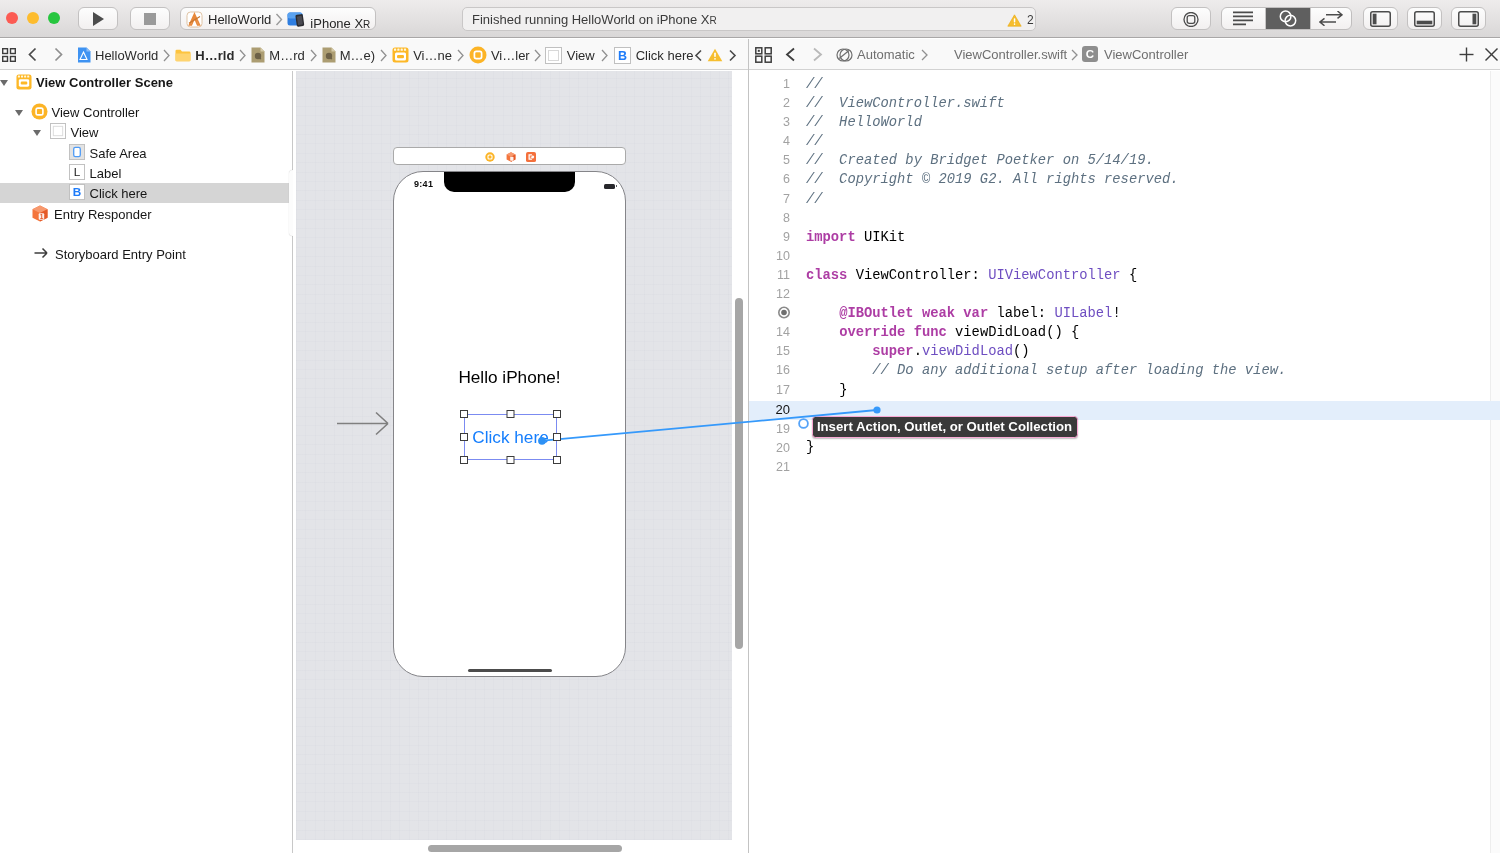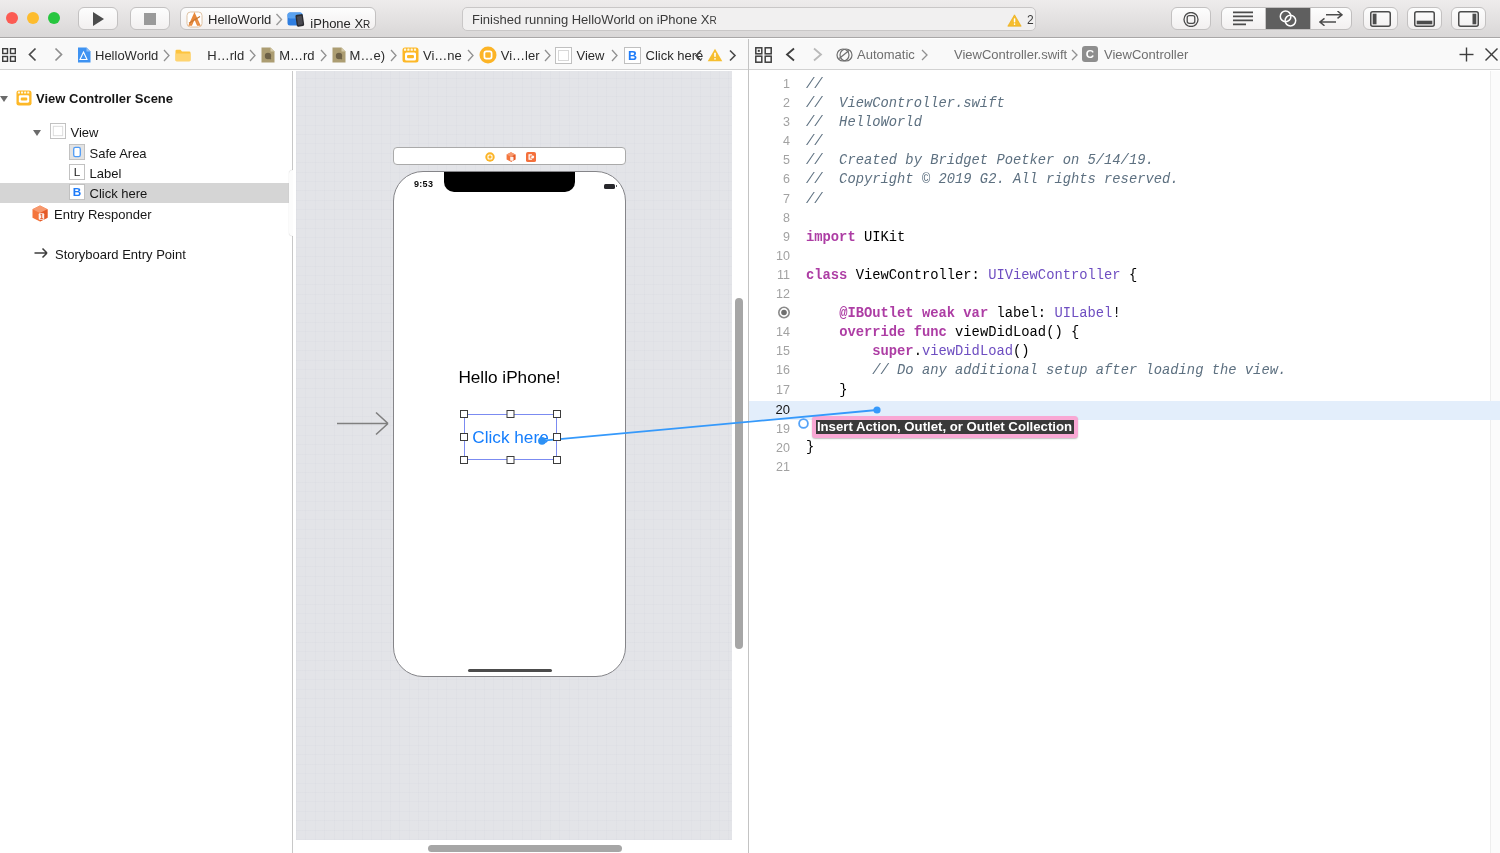--- a/index.html
+++ b/index.html
@@ -152,21 +152,21 @@
         <path d="M7.5 5 L11 12.5 H4 Z" fill="none" stroke="#fff" stroke-width="1.1"></path>
       </svg>
     <span class="jtext" style="margin-left:4px;">HelloWorld</span>
     <svg width="7" height="13" viewBox="0 0 7 13" style="margin:0 5px;">
         <path d="M1 1 L6 6.5 L1 12" stroke="#909090" stroke-width="1.3" fill="none"></path>
       </svg>
     <svg width="16" height="13" viewBox="0 0 16 13">
         <path d="M0.5 2 Q0.5 0.8 1.7 0.8 H5.5 L7 2.5 H14.3 Q15.5 2.5 15.5 3.7 V11 Q15.5 12.2 14.3 12.2 H1.7 Q0.5 12.2 0.5 11 Z" fill="#fdc43f"></path>
         <path d="M0.5 4.5 H15.5 V11 Q15.5 12.2 14.3 12.2 H1.7 Q0.5 12.2 0.5 11 Z" fill="#fed470"></path>
       </svg>
-    <span class="jtext" style="margin-left:16px;">H…rld</span>
+    <span class="jtext" style="margin-left:4px;font-weight:bold;">H…rld</span>
     <svg width="7" height="13" viewBox="0 0 7 13" style="margin:0 5px;">
         <path d="M1 1 L6 6.5 L1 12" stroke="#909090" stroke-width="1.3" fill="none"></path>
       </svg>
     <svg width="14" height="16" viewBox="0 0 14 16">
         <path d="M0.5 0.5 H9.5 L13.5 4.5 V15.5 H0.5 Z" fill="#ac9d72"></path>
         <path d="M9.5 0.5 L13.5 4.5 H9.5 Z" fill="#d6cba8"></path>
         <circle cx="7" cy="9" r="3.2" fill="#6d6147"></circle>
         <path d="M7 9 L10.4 11.5 L9 12.8 Z" fill="#6d6147"></path>
       </svg>
     <span class="jtext" style="margin-left:4px;">M…rd</span>
@@ -266,35 +266,43 @@
       <line x1="7.5" y1="0.5" x2="7.5" y2="14.5" stroke="#3e3e3e" stroke-width="1.4"></line>
       <line x1="0.5" y1="7.5" x2="14.5" y2="7.5" stroke="#3e3e3e" stroke-width="1.4"></line>
     </svg>
   <svg class="abs" style="left:1484px;top:8px;" width="15" height="15" viewBox="0 0 15 15">
       <line x1="1.5" y1="1.5" x2="13.5" y2="13.5" stroke="#3e3e3e" stroke-width="1.4"></line>
       <line x1="13.5" y1="1.5" x2="1.5" y2="13.5" stroke="#3e3e3e" stroke-width="1.4"></line>
     </svg>
 </div>
 
 <div class="abs" id="outline">
-  <div class="orow" style="top:17px;font-weight:bold;">
+  <div class="orow" style="top:1px;font-weight:bold;">
     <span class="tri" style="left:0px;"></span>
     <svg class="abs" style="left:16px;top:2px;" width="16" height="16" viewBox="0 0 17 17">
         <rect x="0.5" y="0.5" width="16" height="16" rx="2.5" fill="#fdb827"></rect>
         <g fill="#fff7e0">
           <rect x="2" y="1.6" width="2.2" height="2.2" rx="0.4"></rect>
           <rect x="5.3" y="1.6" width="2.2" height="2.2" rx="0.4"></rect>
           <rect x="8.6" y="1.6" width="2.2" height="2.2" rx="0.4"></rect>
           <rect x="11.9" y="1.6" width="2.2" height="2.2" rx="0.4"></rect>
         </g>
         <rect x="3" y="5.5" width="11" height="8" rx="1.5" fill="#fff"></rect>
         <rect x="5" y="8" width="7" height="3.2" rx="1.2" fill="#fdb827"></rect>
       </svg>
     <span class="lbl" style="left:36px;">View Controller Scene</span>
   </div>
+  <div class="orow" style="top:31px;">
+    <span class="tri" style="left:15px;"></span>
+    <svg class="abs" style="left:31px;top:1px;" width="17" height="17" viewBox="0 0 18 18">
+        <circle cx="9" cy="9" r="8.5" fill="#fcb426"></circle>
+        <rect x="5.4" y="5.4" width="7.2" height="7.2" rx="1.8" fill="none" stroke="#fff" stroke-width="1.7"></rect>
+      </svg>
+    <span class="lbl" style="left:51.5px;">View Controller</span>
+  </div>
   <div class="orow" style="top:50.5px;">
     <span class="tri" style="left:33px;"></span>
     <svg class="abs" style="left:49.5px;top:1px;" width="16" height="16" viewBox="0 0 17 17">
         <rect x="0.5" y="0.5" width="16" height="16" fill="#fff" stroke="#bfbfbf"></rect>
         <rect x="3.5" y="3.5" width="10" height="10" fill="#fff" stroke="#dadada"></rect>
       </svg>
     <span class="lbl" style="left:70.5px;">View</span>
   </div>
   <div class="orow" style="top:71.5px;">
     <svg class="abs" style="left:68.5px;top:1px;" width="16" height="16" viewBox="0 0 17 17">
@@ -354,21 +362,21 @@
       </svg>
     <svg class="abs" style="left:132px;top:3.5px;" width="10" height="10" viewBox="0 0 16 16">
         <rect x="0" y="0" width="16" height="16" rx="3" fill="#f4703c"></rect>
         <path d="M9.5 4.5 H5 V11.5 H9.5" fill="none" stroke="#fff" stroke-width="2"></path>
         <path d="M7.5 8 H12.5 M12.5 8 L10.3 5.8 M12.5 8 L10.3 10.2" stroke="#fff" stroke-width="2" fill="none"></path>
       </svg>
   </div>
 
   <div class="abs" style="left:100px;top:100px;width:233px;height:506px;background:#fff;border:1.5px solid #858589;border-radius:30px;">
     <div class="abs" style="left:49.5px;top:0;width:131px;height:19.5px;background:#000;border-radius:0 0 10px 10px;"></div>
-    <div class="abs" style="left:20px;top:6.5px;font-size:9px;font-weight:bold;color:#0a0a0a;letter-spacing:0.3px;">9:53</div>
+    <div class="abs" style="left:20px;top:6.5px;font-size:9px;font-weight:bold;color:#0a0a0a;letter-spacing:0.3px;">9:41</div>
     <div class="abs" style="right:10px;top:11.5px;width:11.5px;height:5.5px;background:#28282c;border-radius:1.5px;"></div>
     <div class="abs" style="right:8.2px;top:13.3px;width:1.3px;height:2px;background:#28282c;border-radius:0 1px 1px 0;"></div>
     <div class="abs" style="left:0;top:195px;width:100%;text-align:center;font-size:17.2px;color:#000;">Hello iPhone!</div>
     <div class="abs" style="left:74px;top:496.5px;width:84px;height:3px;background:#4c4c4c;border-radius:2px;"></div>
   </div>
 
   <div class="abs" style="left:442px;top:227px;width:8px;height:351px;background:#a6a6a6;border-radius:4px;"></div>
   <div class="abs" style="left:135px;top:774px;width:194px;height:7px;background:#a6a6a6;border-radius:3.5px;"></div>
 </div>
 <div class="abs" id="vdiv2"></div>
@@ -378,21 +386,21 @@
     <div class="abs" style="left:742px;top:0;width:9px;height:782px;background:#fbfbfb;"></div>
   </div>
 <div class="abs" id="hl18"></div>
 <div id="gutter">1<br>2<br>3<br>4<br>5<br>6<br>7<br>8<br>9<br>10<br>11<br>12<br><br>14<br>15<br>16<br>17<br><span style="color:#111;font-size:13px;">20</span><br>19<br>20<br>21</div>
 <div id="code"><div class="cm">//</div><div class="cm">//  ViewController.swift</div><div class="cm">//  HelloWorld</div><div class="cm">//</div><div class="cm">//  Created by Bridget Poetker on 5/14/19.</div><div class="cm">//  Copyright © 2019 G2. All rights reserved.</div><div class="cm">//</div><div>&nbsp;</div><div><span class="kw">import</span> <span class="bk">UIKit</span></div><div>&nbsp;</div><div><span class="kw">class</span> <span class="bk">ViewController</span><span class="bk">:</span> <span class="tp">UIViewController</span> <span class="bk">{</span></div><div>&nbsp;</div><div>    <span class="kw">@IBOutlet</span> <span class="kw">weak</span> <span class="kw">var</span> <span class="bk">label</span><span class="bk">:</span> <span class="tp">UILabel</span><span class="bk">!</span></div><div>    <span class="kw">override</span> <span class="kw">func</span> <span class="bk">viewDidLoad()</span> <span class="bk">{</span></div><div>        <span class="kw">super</span><span class="bk">.</span><span class="tp">viewDidLoad</span><span class="bk">()</span></div><div>        <span class="cm">// Do any additional setup after loading the view.</span></div><div>    <span class="bk">}</span></div><div>&nbsp;</div><div>&nbsp;</div><div><span class="bk">}</span></div><div>&nbsp;</div></div>
 
 <div class="abs" style="left:464px;top:414px;width:93px;height:46px;border:1px solid #7b8bf1;"></div>
 <div class="abs" style="left:464px;top:414px;width:93px;height:46px;display:flex;align-items:center;justify-content:center;font-size:17.2px;color:#157efd;">Click here</div>
 <div class="abs handleset"></div>
 
-<div class="abs" style="left:811.5px;top:415.5px;width:266px;height:22.5px;background:#3a3a3a;border:4px solid #f9a8d4;border-radius:3.5px;display:flex;align-items:center;justify-content:center;box-shadow:0 1px 1.5px rgba(0,0,0,0.25);">
+<div class="abs" style="left:811.5px;top:415.5px;width:266px;height:22.5px;background:#3a3a3a;border:1px solid #f9a8d4;border-radius:3.5px;display:flex;align-items:center;justify-content:center;box-shadow:0 1px 1.5px rgba(0,0,0,0.25);">
   <span style="color:#fff;font-size:13.2px;font-weight:bold;white-space:nowrap;">Insert Action, Outlet, or Outlet Collection</span>
 </div>
 
 <svg class="abs" style="left:0;top:0;pointer-events:none;" width="1500" height="853" viewBox="0 0 1500 853">
 
   <path d="M337 423.5 H388 M388 423.5 L376 412.5 M388 423.5 L376 434.5" fill="none" stroke="#7f7f7f" stroke-width="1.6"></path>
 
   <circle cx="784" cy="312.5" r="5.2" fill="none" stroke="#8a8a8a" stroke-width="1.6"></circle>
   <circle cx="784" cy="312.5" r="2.8" fill="#6f6f6f"></circle>
 

